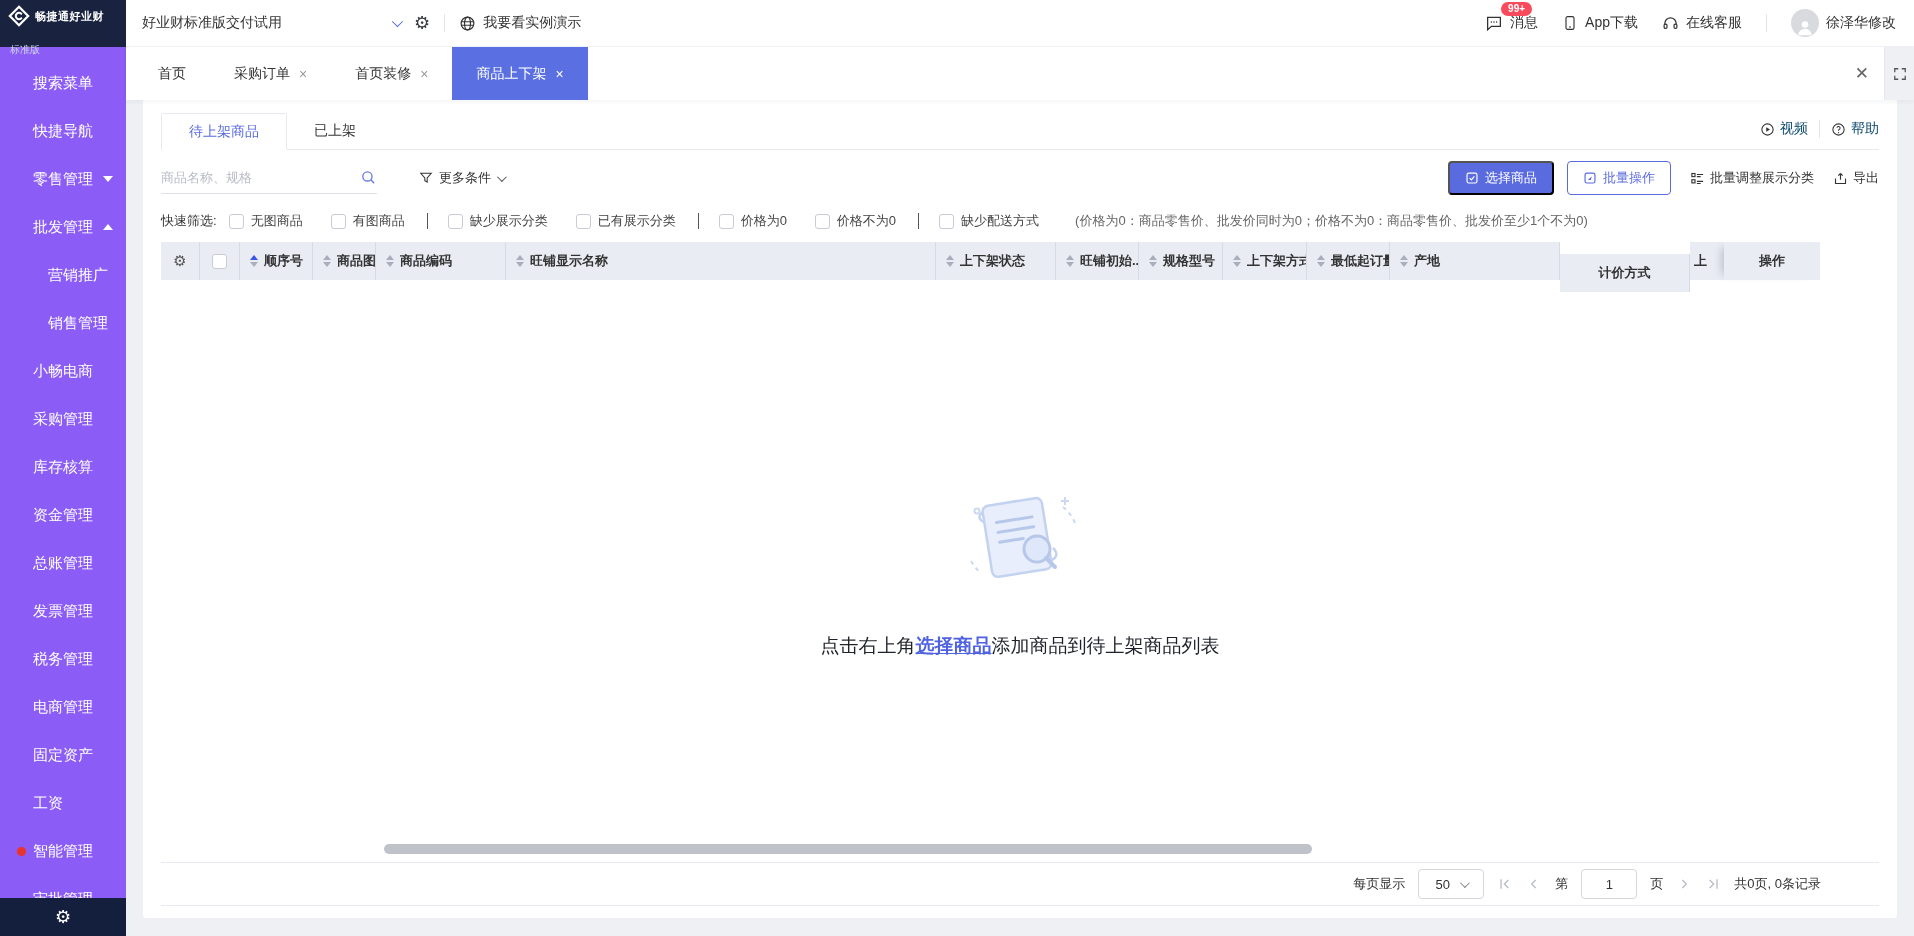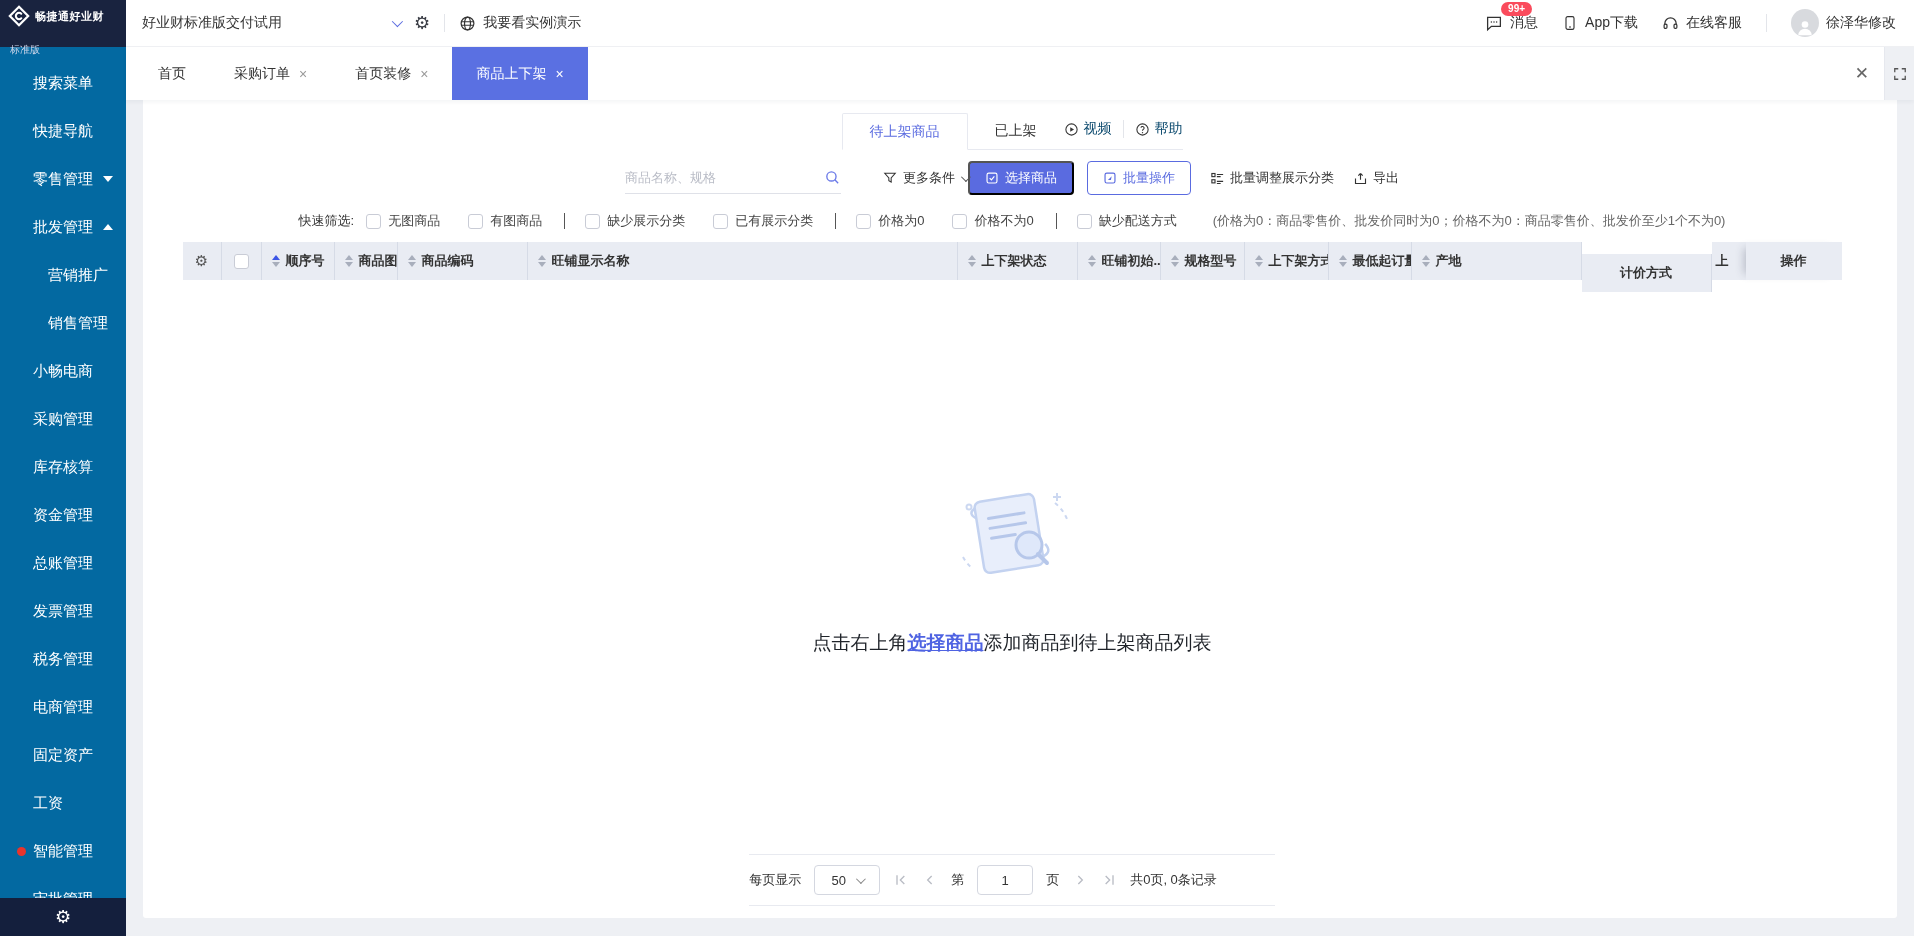--- a/index.html
+++ b/index.html
@@ -1,21 +1,21 @@
 <!DOCTYPE html>
 <html><head>
 <meta charset="utf-8">
 <style>
   * { margin:0; padding:0; box-sizing:border-box; }
   html,body { width:1914px; height:936px; overflow:hidden; background:#eef0f4;
     font-family:"Liberation Sans","DejaVu Sans",sans-serif; }
   .app { display:flex; width:1914px; height:936px; }
 
   
-  .sidebar { width:126px; background:#0369a1; color:#fff; display:flex; flex-direction:column; flex:none; }
+  .sidebar { width:126px; background:#8b5cf6; color:#fff; display:flex; flex-direction:column; flex:none; }
   .logo-area { height:47px; background:#19233f; padding:5px 6px 4px 8px; flex:none; }
   .logo-row { display:flex; align-items:center; gap:5px; }
   .logo-title { font-size:11px; font-weight:700; letter-spacing:.5px; }
   .logo-sub { font-size:10px; color:#cfd6ea; margin-top:16px; margin-left:2px; }
   .menu { flex:1; overflow:hidden; padding-top:12px;border-radius:29px; }
   .menu-item { height:48px; display:flex; align-items:center; padding-left:33px; font-size:15px; cursor:pointer; position:relative; white-space:nowrap; }
   .menu-item.sub { padding-left:48px; }
   .menu-dot { position:absolute; left:17px; width:9px; height:9px; border-radius:50%; background:#e8342c; }
   .tri { width:0; height:0; border-left:5px solid transparent; border-right:5px solid transparent; margin-left:10px; }
   .tri-down { border-top:6px solid #fff; }
@@ -38,21 +38,21 @@
 
   .tabbar { height:53px; background:#fff; display:flex; align-items:stretch; padding-left:8px; flex:none; box-shadow:0 2px 4px rgba(20,30,60,.05); position:relative; }
   .tab { display:flex; align-items:center; padding:0 24px; font-size:14px; color:#333; gap:9px; cursor:pointer; }
   .tab.active { background:#5a70e2; color:#fff; }
   .tab-close { font-size:14px; color:#999; line-height:1; }
   .tab.active .tab-close { color:#fff; }
   .tabbar-close { margin-left:auto; display:flex; align-items:center; padding:0 15px; color:#666; font-size:17px; cursor:pointer; }
   .corner { width:30px; background:#eef0f4; display:flex; align-items:center; justify-content:center; color:#555; cursor:pointer; border-left:1px solid #e6e8ee; }
 
   .content { flex:1; background:#eef0f4; padding:0 17px 18px 17px; min-height:0; }
-  .panel { background:#fff; height:100%; border-radius:0 0 3px 3px; display:flex; flex-direction:column; padding:0 18px 12px 2px; min-height:0;align-items:center; }
+  .panel { background:#fff; height:100%; border-radius:0 0 3px 3px; display:flex; flex-direction:column; padding:0 18px 12px 18px; min-height:0; }
 
   .subtabs { display:flex; align-items:flex-end; border-bottom:1px solid #e7e9f0; padding-top:13px; height:50px; flex:none; }
   .subtab { height:37px; display:flex; align-items:center; padding:0 27px; font-size:14px; cursor:pointer; }
   .subtab.active { border:1px solid #e7e9f0; border-bottom:1px solid #fff; margin-bottom:-1px; color:#5a6be0; border-radius:2px 2px 0 0; }
   .subtab.plain { color:#333; }
   .subtab-links { margin-left:auto; display:flex; align-items:center; gap:11px; margin-bottom:11px; font-size:14px; color:#0c4a6e; }
   .subtab-link { display:flex; align-items:center; gap:5px; cursor:pointer; }
 
   .toolbar { height:56px; display:flex; align-items:center; flex:none; }
   .search { width:216px; border-bottom:1px solid #dfe1e8; display:flex; align-items:center; height:32px; }
@@ -76,29 +76,29 @@
   .thead { display:flex; margin-top:6px; flex:none; }
   .th { height:38px; display:flex; align-items:center; padding-left:10px; background:#e9ecf3; border-right:1px solid #d6dbe6; font-size:13px; font-weight:700; color:#333; overflow:hidden; white-space:nowrap; }
   .th.center { justify-content:center; padding-left:0; }
   .th.fixed { border-right:none; box-shadow:-8px 0 8px -6px rgba(60,70,90,.28); }
   .th.clipped { border-right:none; padding-left:4px; }
   .sorts { display:flex; flex-direction:column; gap:2px; margin-right:6px; flex:none; }
   .s-up { width:0; height:0; border-left:4px solid transparent; border-right:4px solid transparent; border-bottom:5px solid #a8aebc; }
   .s-down { width:0; height:0; border-left:4px solid transparent; border-right:4px solid transparent; border-top:5px solid #a8aebc; }
   .s-up.on { border-bottom-color:#3c55e6; }
 
-  .empty { flex:1; display:flex; flex-direction:column; align-items:center; justify-content:center; min-height:0;font-family:Liberation Mono, monospace; }
+  .empty { flex:1; display:flex; flex-direction:column; align-items:center; justify-content:center; min-height:0; }
   .empty-msg { font-size:19px; color:#1f2329; margin-top:34px; font-weight:500; }
   .empty-msg a { color:#4f63e2; font-weight:700; text-decoration:underline; cursor:pointer; }
   .empty-hint { font-size:14px; color:#666; margin-top:13px; }
 
   .hscroll { height:10px; margin:0 0 8px 0; flex:none; position:relative; }
   .hthumb { position:absolute; left:13%; width:54%; height:10px; border-radius:5px; background:#bfc2c9; cursor:pointer; }
 
-  .pager { border-top:1px solid #e8eaf0; border-bottom:1px solid #e8eaf0; height:52px; display:flex; align-items:center; justify-content:flex-end; gap:13px; font-size:13px; color:#333; padding-right:58px; flex:none; }
+  .pager { border-top:1px solid #e8eaf0; border-bottom:1px solid #e8eaf0; height:44px; display:flex; align-items:center; justify-content:flex-end; gap:13px; font-size:13px; color:#333; padding-right:58px; flex:none; }
   .select { border:1px solid #d4d7e0; border-radius:4px; height:30px; width:66px; display:flex; align-items:center; justify-content:center; gap:10px; cursor:pointer; }
   .pg-input { border:1px solid #d4d7e0; border-radius:4px; height:30px; width:56px; text-align:center; font-size:13px; color:#333; outline:none; font-family:inherit; }
   .pg-arrow { color:#b9bcc4; display:flex; cursor:pointer; }
 </style>
 </head>
 <body>
 
 <div class="app">
 
   <aside class="sidebar">

